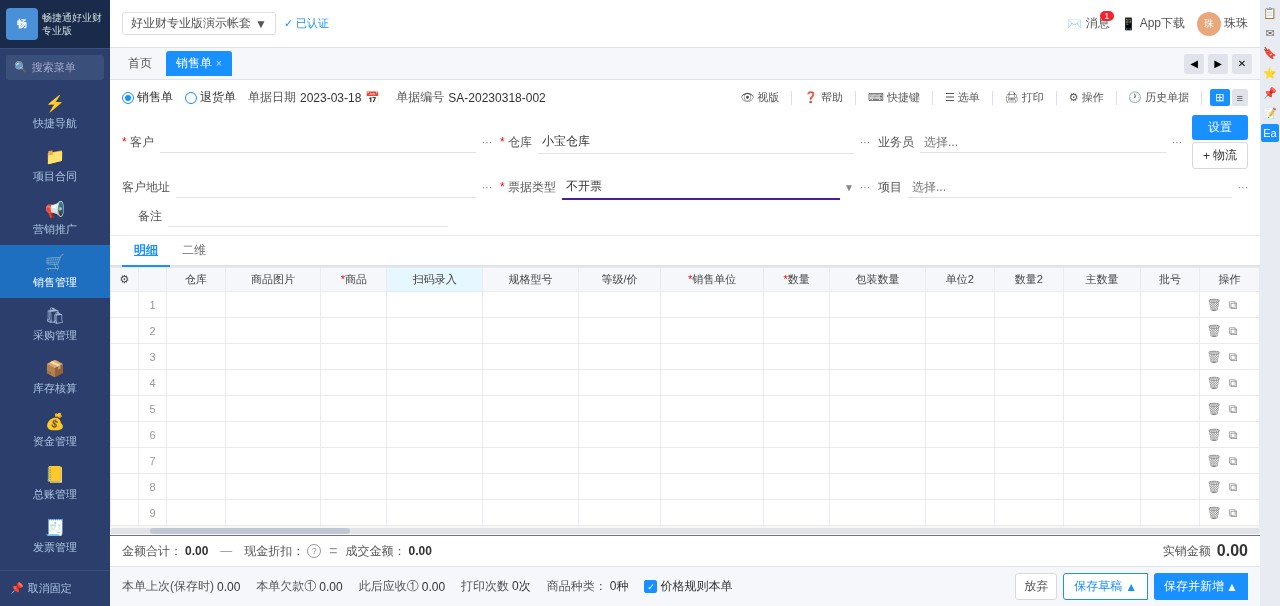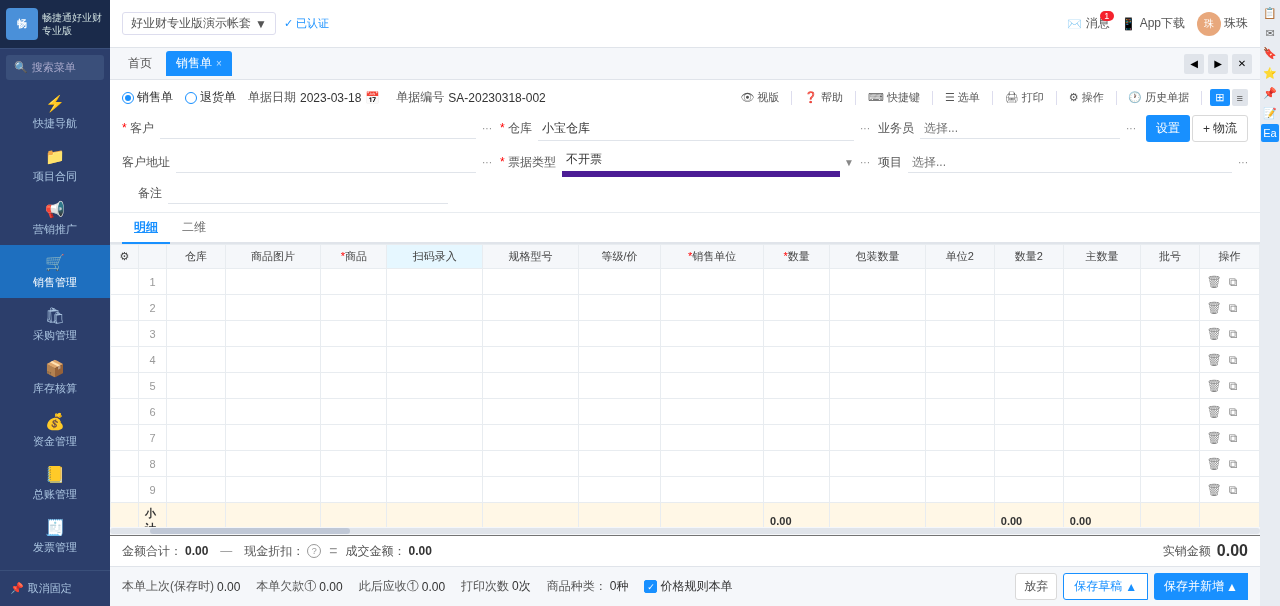--- a/index.html
+++ b/index.html
@@ -57,21 +57,21 @@
     .doc-info-item { display: flex; align-items: center; gap: 4px; }
     .doc-toolbar { margin-left: auto; display: flex; gap: 8px; align-items: center; }
     .toolbar-btn { display: flex; align-items: center; gap: 3px; font-size: 11px; color: #555; cursor: pointer; padding: 2px 4px; }
     .toolbar-divider { width: 1px; height: 14px; background: #dde; }
     .form-row { display: flex; align-items: center; gap: 6px; }
     .form-label { color: #555; font-size: 12px; white-space: nowrap; }
     .required-mark { color: #f00; }
     .form-input { flex: 1; border: none; border-bottom: 1px solid #e0e4ea; padding: 3px 4px; font-size: 12px; color: #333; background: transparent; outline: none; }
     .form-dots { color: #888; font-size: 10px; cursor: pointer; }
     .form-select { display: flex; align-items: center; gap: 4px; flex: 1; }
-    .select-value { flex: 1; border: none; border-bottom: 6px solid #4c1d95; padding: 3px 4px; font-size: 12px; }
+    .select-value { flex: 1; border: none; border-bottom: 2px solid #4c1d95; padding: 3px 4px; font-size: 12px; }
     .select-arrow { color: #888; font-size: 10px; }
     .remarks-row { display: flex; align-items: center; gap: 6px; }
     .remarks-input { width: 280px; border: none; border-bottom: 1px solid #e0e4ea; padding: 3px 4px; font-size: 12px; background: transparent; outline: none; }
     .action-btn-blue { background: #1890ff; color: #fff; border: none; padding: 4px 10px; border-radius: 3px; font-size: 12px; cursor: pointer; }
     .action-btn-outline { background: #fff; color: #333; border: 1px solid #d9d9d9; padding: 4px 10px; border-radius: 3px; font-size: 12px; cursor: pointer; display: flex; align-items: center; gap: 3px; }
 
     
     .table-section { flex: 1; display: flex; flex-direction: column; overflow: hidden; background: #fff; }
     .table-tabs { display: flex; gap: 0; padding: 0 12px; border-bottom: 2px solid #e0e4ea; flex-shrink: 0; }
     .table-tab { padding: 6px 12px; font-size: 12px; cursor: pointer; color: #666; border-bottom: 2px solid transparent; margin-bottom: -2px; }
@@ -311,21 +311,21 @@
           </div>
           <div class="form-row">
             <span class="form-label"><span class="required-mark">*</span> <span>仓库</span></span>
             <span class="form-input">小宝仓库</span>
             <span class="form-dots">···</span>
           </div>
           <div class="form-row">
             <span class="form-label"><span>业务员</span></span>
             <input class="form-input" placeholder="选择..." style="">
             <span class="form-dots">···</span>
-            <div style="display:flex;flex-direction:row;gap:2px;margin-left:4px;">
+            <div style="display:flex;flex-direction:column;gap:2px;margin-left:4px;">
               <button class="action-btn-blue">设置</button>
               <button class="action-btn-outline">+ <span>物流</span></button>
             </div>
           </div>
 
           <div class="form-row">
             <span class="form-label"><span>客户地址</span></span>
             <input class="form-input" value="" style="">
             <span class="form-dots">···</span>
           </div>

